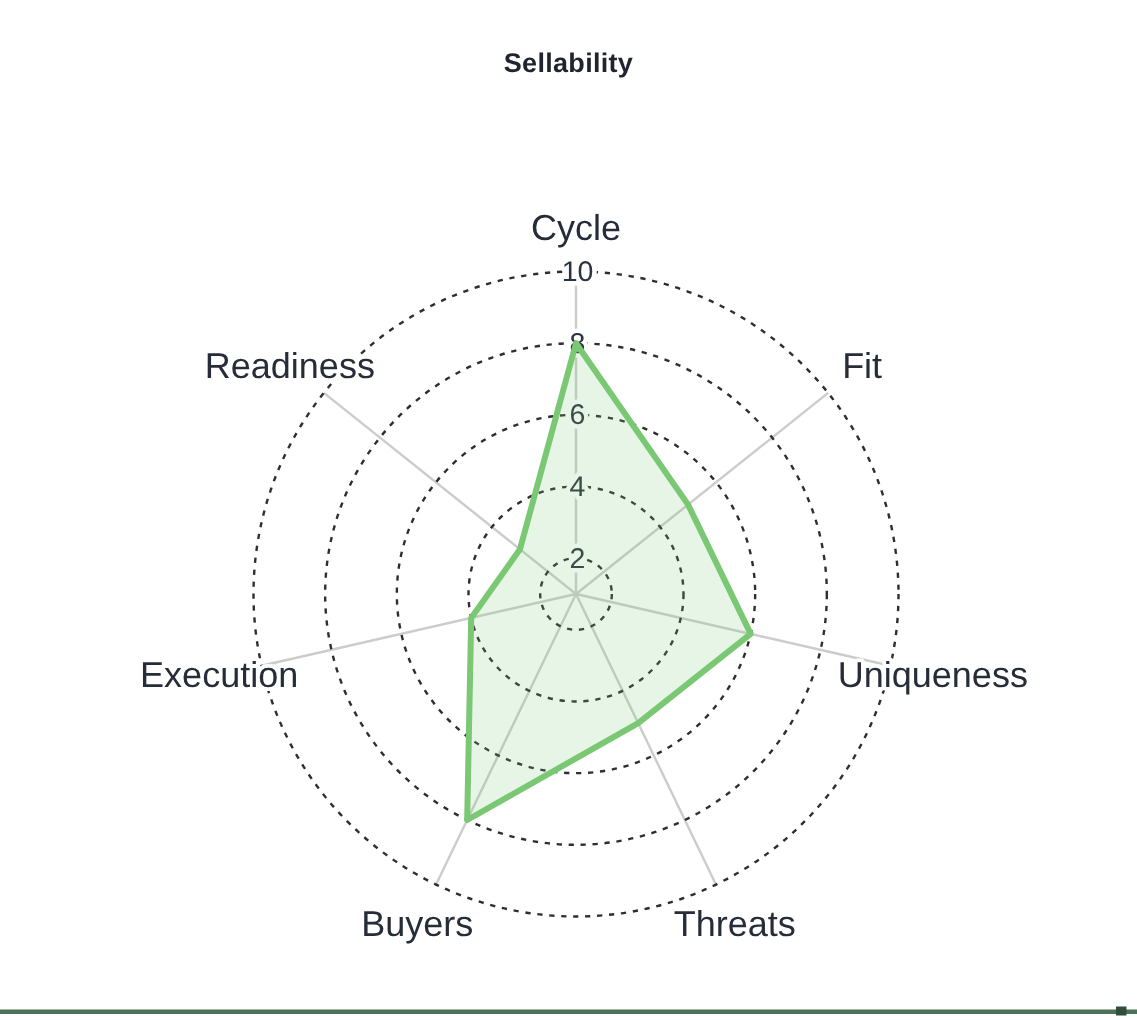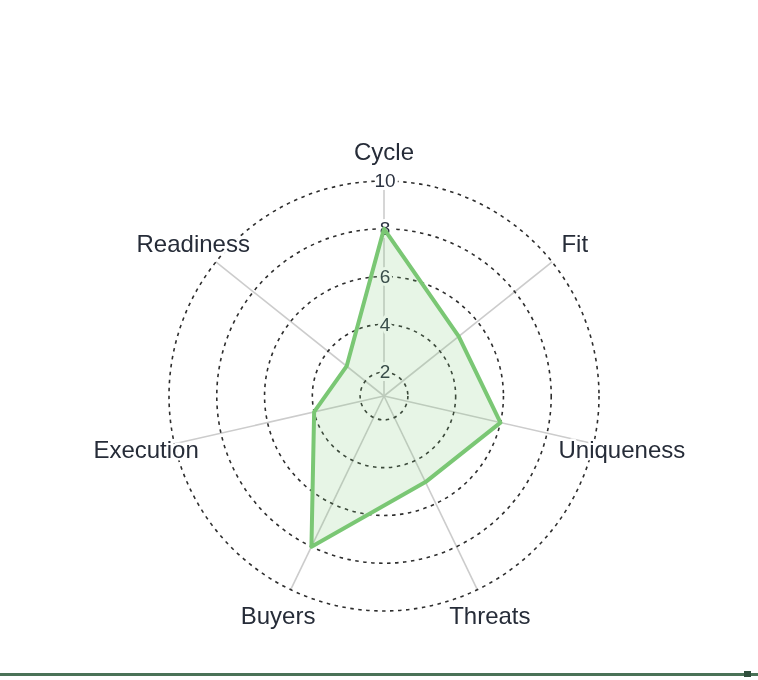--- a/index.html
+++ b/index.html
@@ -14,20 +14,21 @@
   .radar-svg{position:absolute;left:0;top:0;}
   .bottom-divider{position:absolute;left:0;top:673px;width:758px;height:3px;}
   .divider-nub{position:absolute;left:744px;top:671px;width:7px;height:6px;}
   text{font-family:"Liberation Sans", sans-serif;}
 </style>
 </head>
 <body>
 
 <div class="canvas">
 
+  <div class="chart-title" style="color: rgb(31, 36, 46);">Sellability</div>
 
   <svg id="radar-svg" class="radar-svg" width="758" height="680" viewBox="0 0 758 680">
       <line x1="384" y1="396" x2="384" y2="181" stroke="#cccccc" stroke-width="1.6"></line>
       <line x1="384" y1="396" x2="552.0937687306264" y2="261.94969260037226" stroke="#cccccc" stroke-width="1.6"></line>
       <line x1="384" y1="396" x2="593.6095011190921" y2="443.8420008006076" stroke="#cccccc" stroke-width="1.6"></line>
       <line x1="384" y1="396" x2="477.285003910275" y2="589.70830659902" stroke="#cccccc" stroke-width="1.6"></line>
       <line x1="384" y1="396" x2="290.71499608972493" y2="589.70830659902" stroke="#cccccc" stroke-width="1.6"></line>
       <line x1="384" y1="396" x2="174.39049888090793" y2="443.8420008006076" stroke="#cccccc" stroke-width="1.6"></line>
       <line x1="384" y1="396" x2="215.90623126937356" y2="261.9496926003723" stroke="#cccccc" stroke-width="1.6"></line>
       <circle cx="384" cy="396" r="23.88888888888889" fill="none" stroke="#2e2e2e" stroke-width="1.6" stroke-dasharray="3.5 4.5"></circle>

